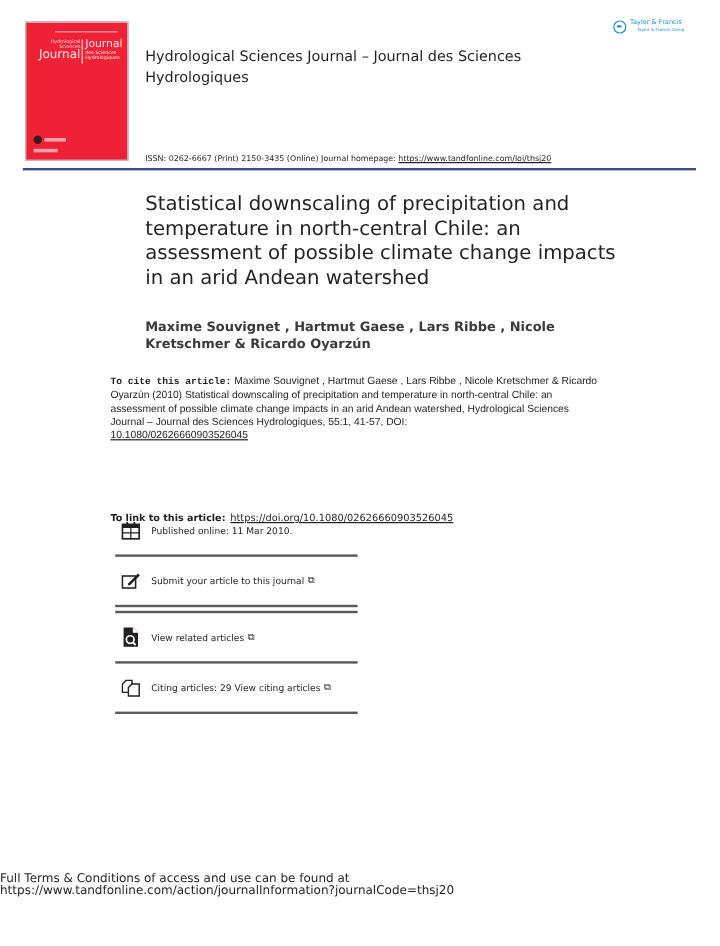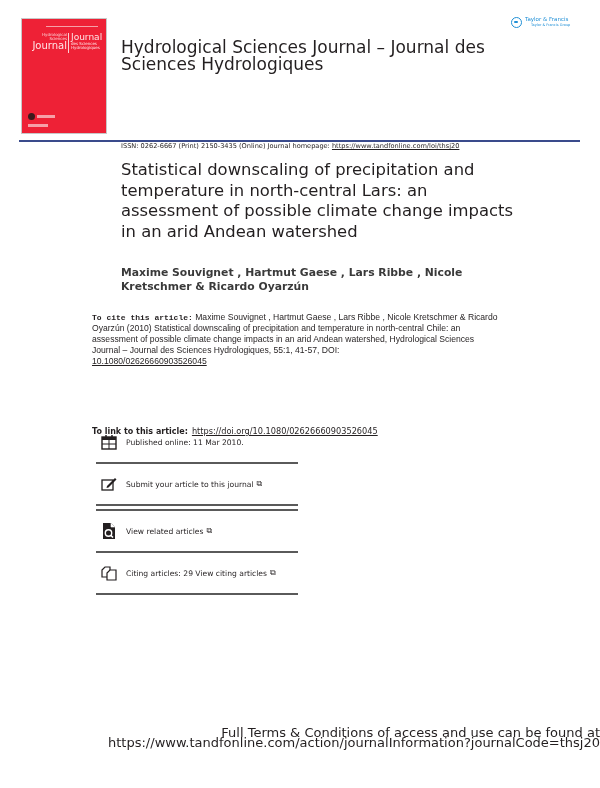--- a/index.html
+++ b/index.html
@@ -9,29 +9,29 @@
   .cover .c-left { position: absolute; left: 7px; top: 14px; width: 38px; text-align: right; color: #fbd0d4; font-size: 4px; line-height: 4px; }
   .cover .c-left .big { font-size: 10px; line-height: 10px; color: #ffe5e7; }
   .cover .c-div { position: absolute; left: 46px; top: 14px; width: 1px; height: 20px; background: #fbd0d4; }
   .cover .c-right { position: absolute; left: 49px; top: 14px; color: #ffe5e7; font-size: 4px; line-height: 4px; }
   .cover .c-right .big { font-size: 9px; line-height: 9px; }
   .cover .c-top { position: absolute; left: 24px; top: 7px; width: 52px; height: 1px; background: #f6a0a8; }
   .cover .c-logo { position: absolute; left: 6px; top: 94px; width: 7px; height: 7px; border-radius: 50%; background: #3b1a1c; }
   .cover .c-logotext { position: absolute; left: 15px; top: 96px; width: 18px; height: 3px; background: #f6a0a8; }
   .cover .c-bottom { position: absolute; left: 6px; top: 105px; width: 20px; height: 3px; background: #f6a0a8; }
 
-  .journal-title { position: absolute; left: 121px; top: 39px; width: 370px; font-size: 17px; line-height: 17px; color: #231f20; }
+  .journal-title { position: absolute; left: 121px; top: 39px; width: 370px; font-size: 12px; line-height: 17px; color: #231f20; }
 
   .tf-logo { position: absolute; left: 511px; top: 16px; display: flex; align-items: center; gap: 3px; }
   .tf-circle { width: 11px; height: 11px; border: 1.5px solid #1f8fd6; border-radius: 50%; box-sizing: border-box; position: relative; }
   .tf-circle::after { content: ""; position: absolute; left: 2px; top: 3.5px; width: 4px; height: 2px; background: #1f8fd6; border-radius: 1px; }
   .tf-text { color: #1f8fd6; font-size: 5.5px; line-height: 6px; }
   .tf-text .sub { font-size: 3.5px; padding-left: 6px; }
 
-  .issn { position: absolute; left: 121px; top: 142px; font-size: 6.6px; color: #231f20; white-space: nowrap; }
+  .issn { position: absolute; left: 121px; top: 128px; font-size: 6.6px; color: #231f20; white-space: nowrap; }
   .issn a { color: #231f20; text-decoration: underline; }
 
   .rule { position: absolute; left: 19px; top: 140px; width: 561px; height: 2px; background: #3a4b8c; }
 
   .article-title { position: absolute; left: 121px; top: 160px; width: 400px; font-size: 16.4px; line-height: 20.5px; color: #231f20; }
 
   .authors { position: absolute; left: 121px; top: 266px; width: 400px; font-size: 10.8px; line-height: 14px; font-weight: bold; color: #3a3a3a; }
 
   .cite { position: absolute; left: 92px; top: 312px; width: 410px; font-family: "Liberation Sans", sans-serif; font-size: 8.6px; line-height: 11px; color: #231f20; }
   .cite b { font-family: Liberation Mono, monospace; font-size: 8px; }
@@ -41,21 +41,21 @@
   .link-line b { font-size: 8px; }
   .link-line a { color: #231f20; text-decoration: underline; margin-left: 4px; }
 
   .info-list { position: absolute; left: 96px; top: 425px; width: 202px; }
   .info-item { position: relative; height: 34px; display: flex; align-items: center; padding-left: 4px; }
   .info-item .lbl { font-size: 7.6px; color: #231f20; margin-left: 8px; white-space: nowrap; }
   .info-item .ext { font-size: 8px; margin-left: 3px; color: #231f20; }
   .sep { height: 2px; background: #5a5a5a; margin: 3px 0 3px 0; }
   .ico { width: 18px; height: 18px; display: inline-flex; align-items: center; justify-content: center; }
 
-  .footer { position: absolute; left: 0; top: 728px; width: 600px; text-align: right; font-size: 13px; line-height: 10px; color: #231f20; }
+  .footer { position: absolute; left: 0; top: 728px; width: 600px; text-align: left; font-size: 10px; line-height: 10px; color: #231f20; }
 </style>
 </head>
 <body>
 
 <div class="cover">
   <div class="c-top"></div>
   <div class="c-left">
     <div>Hydrological</div>
     <div>Sciences</div>
     <div class="big">Journal</div>
@@ -80,21 +80,21 @@
     <div class="sub">Taylor &amp; Francis Group</div>
   </span>
 </div>
 
 <div class="issn">
   <span>ISSN: 0262-6667 (Print) 2150-3435 (Online) Journal homepage: </span><a>https://www.tandfonline.com/loi/thsj20</a>
 </div>
 
 <div class="rule"></div>
 
-<div class="article-title">Statistical downscaling of precipitation and temperature in north-central Lars: an assessment of possible climate change impacts in an arid Andean watershed</div>
+<div class="article-title">Statistical downscaling of precipitation and temperature in north-central Chile: an assessment of possible climate change impacts in an arid Andean watershed</div>
 
 <div class="authors">Maxime Souvignet , Hartmut Gaese , Lars Ribbe , Nicole Kretschmer &amp; Ricardo Oyarzún</div>
 
 <div class="cite">
   <b>To cite this article:</b><span> Maxime Souvignet , Hartmut Gaese , Lars Ribbe , Nicole Kretschmer &amp; Ricardo Oyarzún (2010) Statistical downscaling of precipitation and temperature in north-central Chile: an assessment of possible climate change impacts in an arid Andean watershed, Hydrological Sciences Journal – Journal des Sciences Hydrologiques, 55:1, 41-57, DOI: </span><br><span class="doi">10.1080/02626660903526045</span>
 </div>
 
 <div class="link-line">
   <b>To link to this article:</b><a>https://doi.org/10.1080/02626660903526045</a>
 </div>

